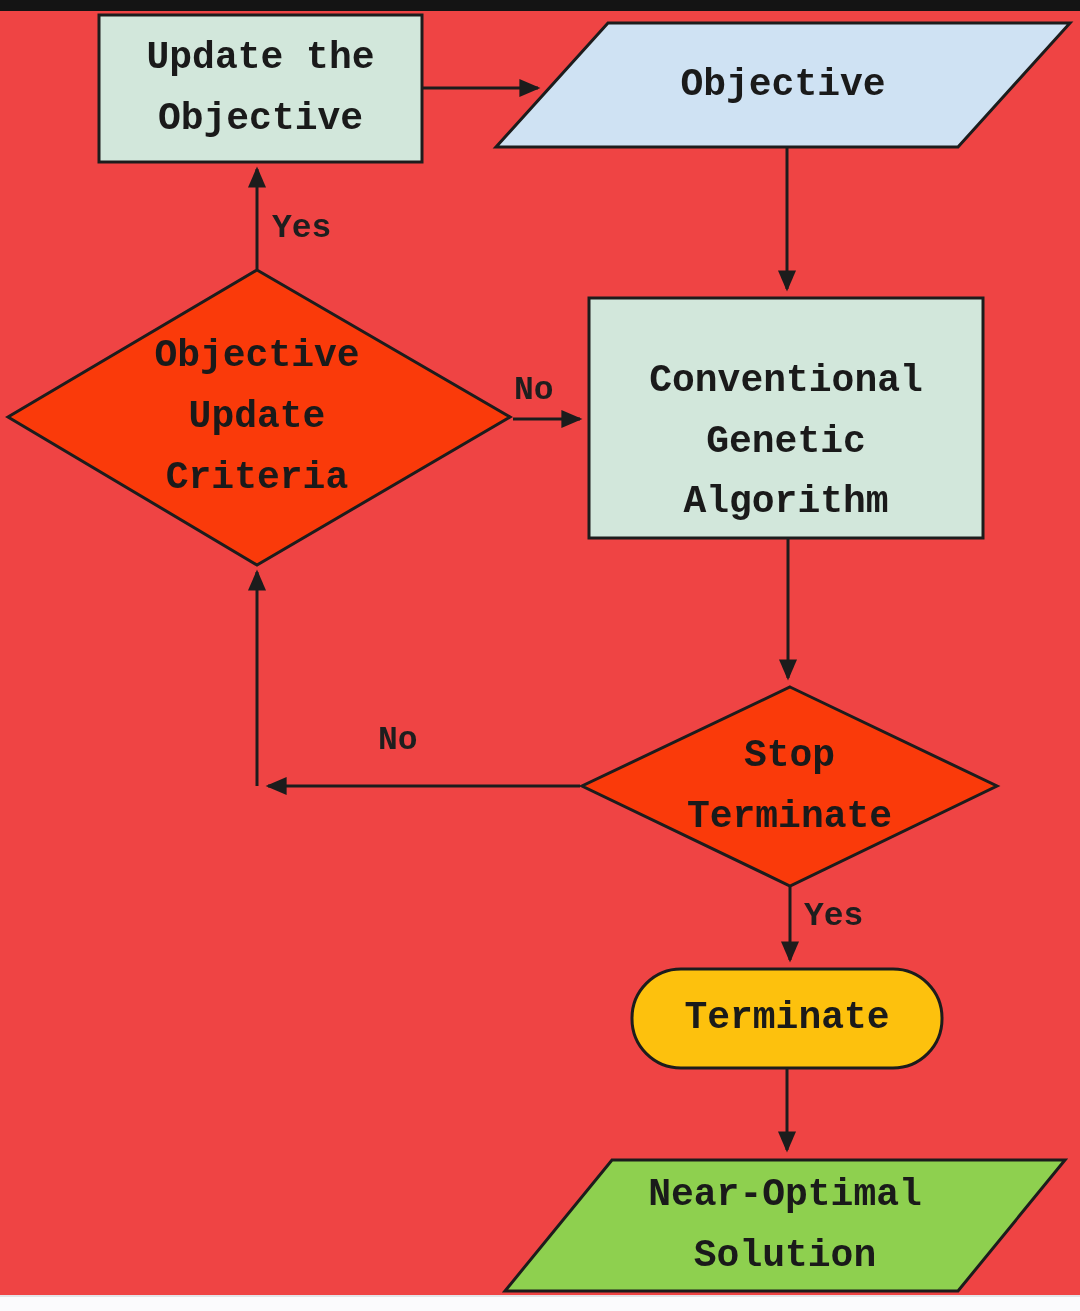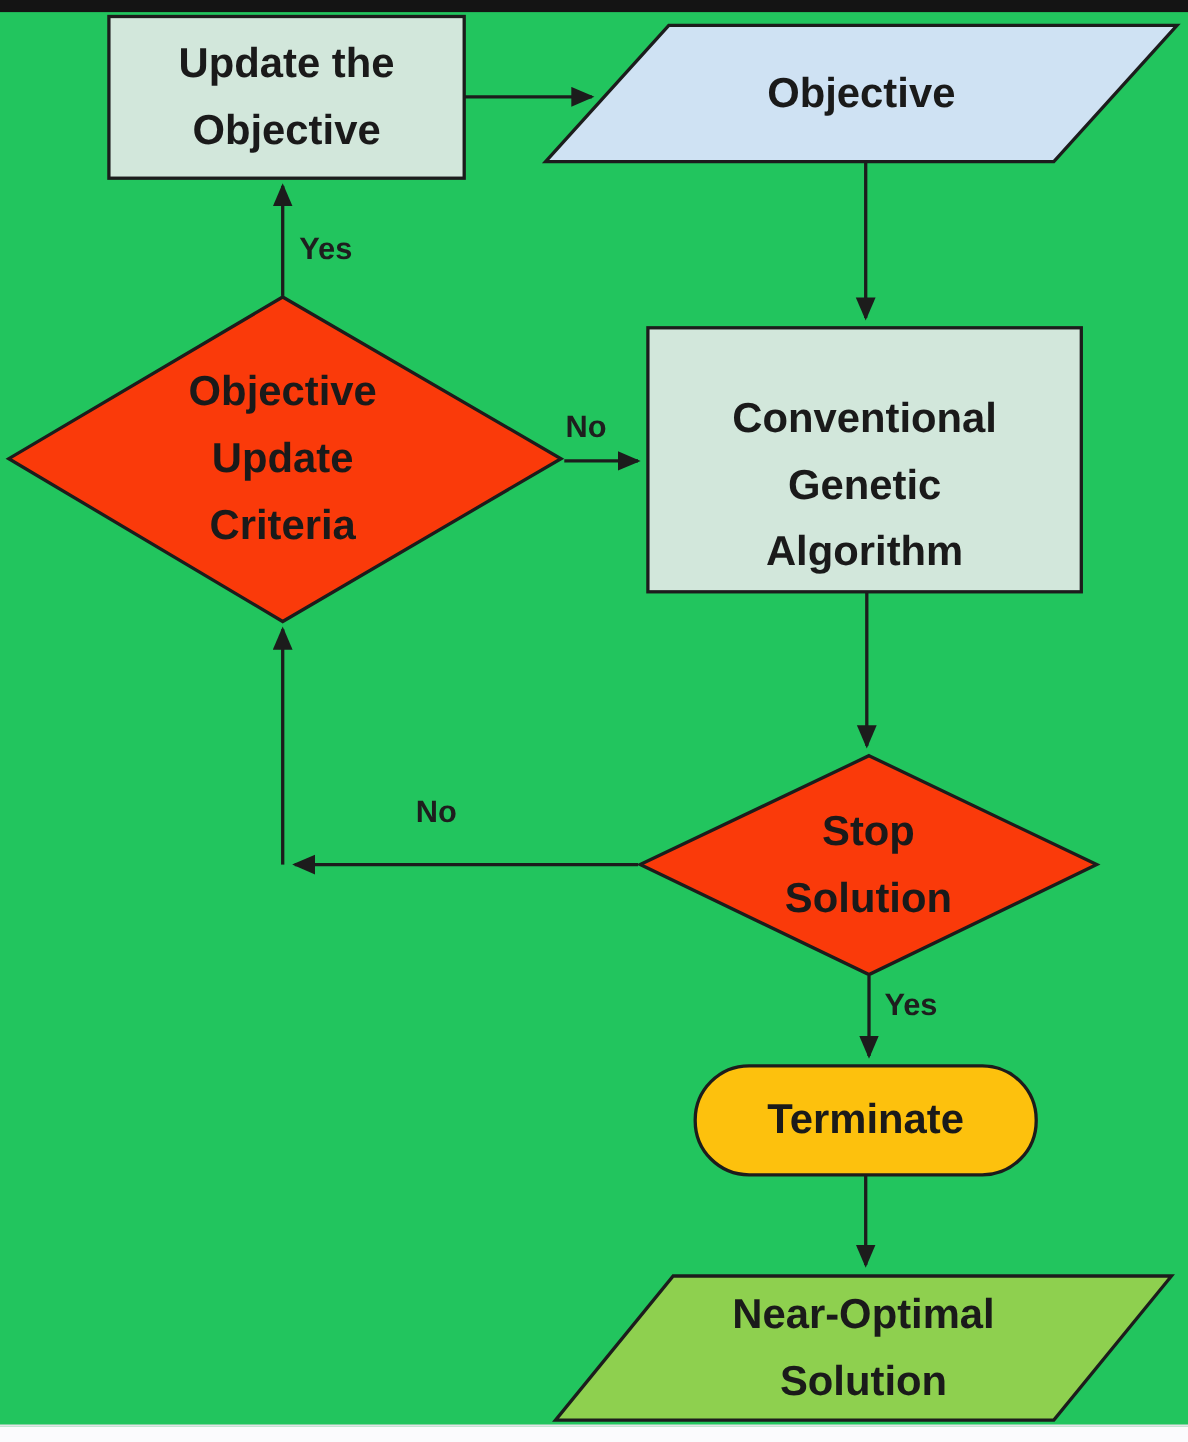--- a/index.html
+++ b/index.html
@@ -1,30 +1,30 @@
 <!DOCTYPE html>
 <html><head>
 <meta charset="utf-8">
 <style>
   html,body{margin:0;padding:0;background:#fff;}
   .stage{
-    position:relative;width:1080px;height:1311px;background:#22c55e;
-    overflow:hidden;font-family:Liberation Sans, sans-serif;
+    position:relative;width:1080px;height:1311px;background:#ef4444;
+    overflow:hidden;font-family:Liberation Mono, monospace;
   }
   .top-bar{position:absolute;left:0;top:0;width:1080px;height:11px;background:#141414;}
   svg.diagram{position:absolute;left:0;top:0;width:1080px;height:1311px;}
   .shape{stroke:#1c1c1c;stroke-width:3px;}
   .edge{stroke-width:3px;fill:none;}
   .node-label{
     position:absolute;display:flex;align-items:center;justify-content:center;
     text-align:center;white-space:pre-line;font-weight:700;font-size:38px;
     line-height:1.6;color:#1a1a1a;pointer-events:none;
   }
   .edge-label{
-    position:absolute;font-weight:700;font-size:28px;color:#1e1e1e;
+    position:absolute;font-weight:700;font-size:33px;color:#1e1e1e;
     white-space:nowrap;pointer-events:none;
   }
   .bottom-divider{position:absolute;left:0;top:1295px;width:1080px;height:2px;background:#e4e4e8;}
   .bottom-strip{position:absolute;left:0;top:1297px;width:1080px;height:14px;background:#fbfbfd;}
 </style>
 </head>
 <body>
 
 <div class="stage">
 
@@ -69,21 +69,21 @@
 
   <div class="node-label" style="left:589px;top:298px;width:394px;height:288px;">Conventional
 Genetic
 Algorithm</div>
 
   <div class="node-label" style="left:32px;top:270px;width:450px;height:295px;">Objective
 Update
 Criteria</div>
 
   <div class="node-label" style="left:582px;top:687px;width:415px;height:199px;">Stop
-Solution</div>
+Terminate</div>
 
   <div class="node-label" style="left:505px;top:1160px;width:560px;height:131px;">Near-Optimal
 Solution</div>
 
   <div class="node-label" style="left:632px;top:969px;width:310px;height:99px;">Terminate</div>
 
   <div class="edge-label" style="left:272px;top:210px;">Yes</div>
 
   <div class="edge-label" style="left:514px;top:372px;">No</div>
 

